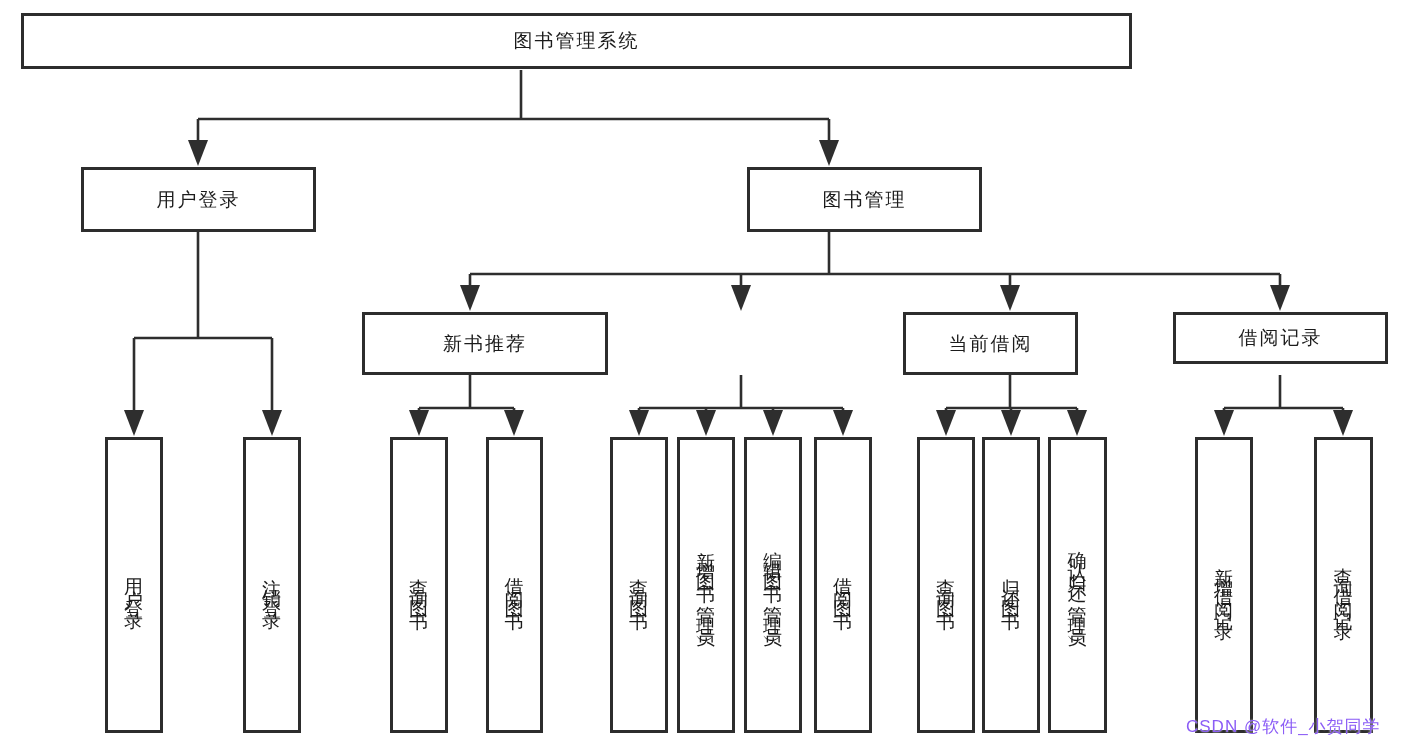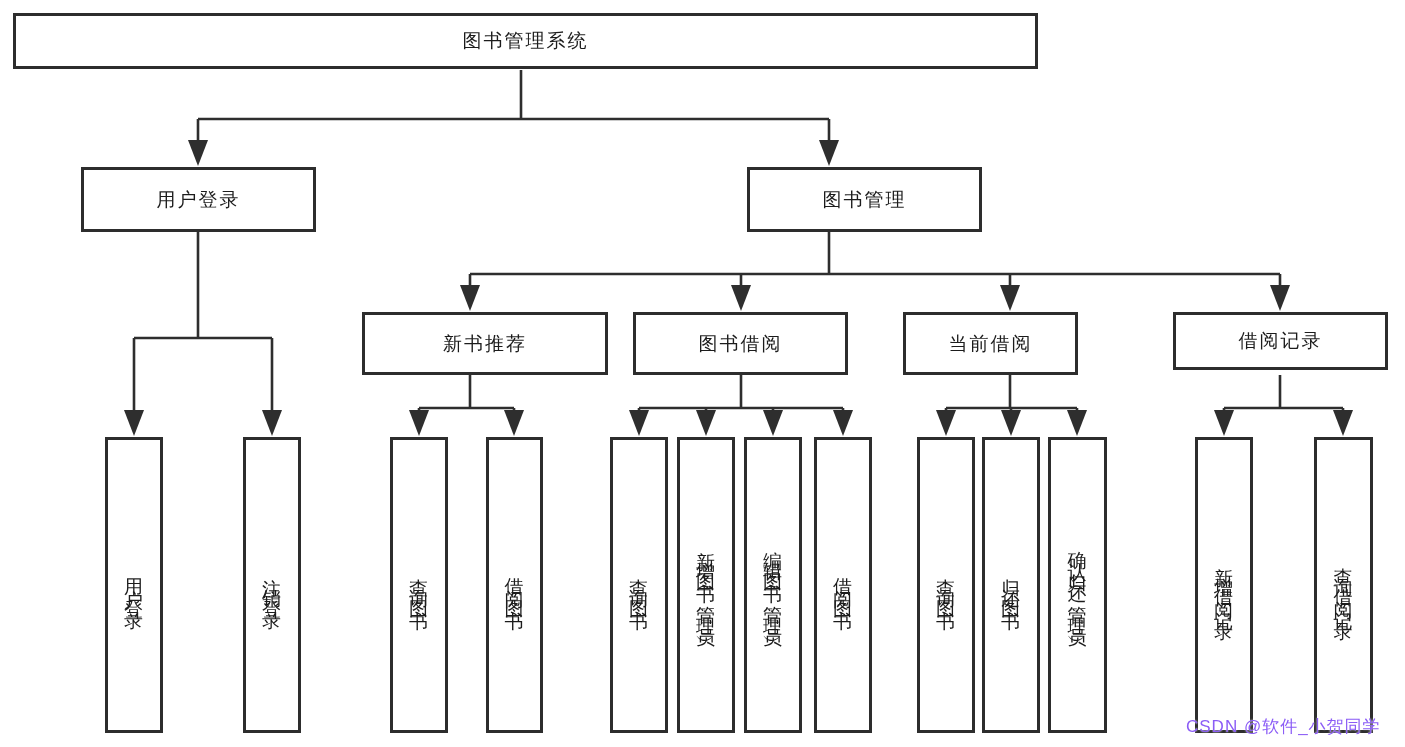--- a/index.html
+++ b/index.html
@@ -125,41 +125,38 @@
       <polygon points="773,436 763,410 783,410"></polygon>
       <polygon points="843,436 833,410 853,410"></polygon>
       <polygon points="946,436 936,410 956,410"></polygon>
       <polygon points="1011,436 1001,410 1021,410"></polygon>
       <polygon points="1077,436 1067,410 1087,410"></polygon>
       <polygon points="1224,436 1214,410 1234,410"></polygon>
       <polygon points="1343,436 1333,410 1353,410"></polygon>
     </g>
   </svg>
 
-  <div class="node" style="left:13px; top:13px; width:1025px; height:56px;">
+  <div class="node" style="left:21px; top:13px; width:1111px; height:56px;">
     <span>图书管理系统</span>
   </div>
 
   <div class="node" style="left:81px; top:167px; width:235px; height:65px;">
     <span>用户登录</span>
   </div>
   <div class="node" style="left:747px; top:167px; width:235px; height:65px;">
     <span>图书管理</span>
   </div>
 
   <div class="node" style="left:362px; top:312px; width:246px; height:63px;">
     <span>新书推荐</span>
   </div>
-  <div class="node" style="left:633px; top:312px; width:215px; height:63px;">
-    <span>图书借阅</span>
-  </div>
   <div class="node" style="left:903px; top:312px; width:175px; height:63px;">
     <span>当前借阅</span>
   </div>
-  <div class="node" style="left:1173px; top:312px; width:215px; height:58px;">
+  <div class="node" style="left:1173px; top:312px; width:215px; height:52px;">
     <span>借阅记录</span>
   </div>
 
   <div class="node leaf" style="left:105px; top:437px; width:58px; height:296px;">
     <span class="vtext">用户登录</span>
   </div>
   <div class="node leaf" style="left:243px; top:437px; width:58px; height:296px;">
     <span class="vtext">注销登录</span>
   </div>
 

